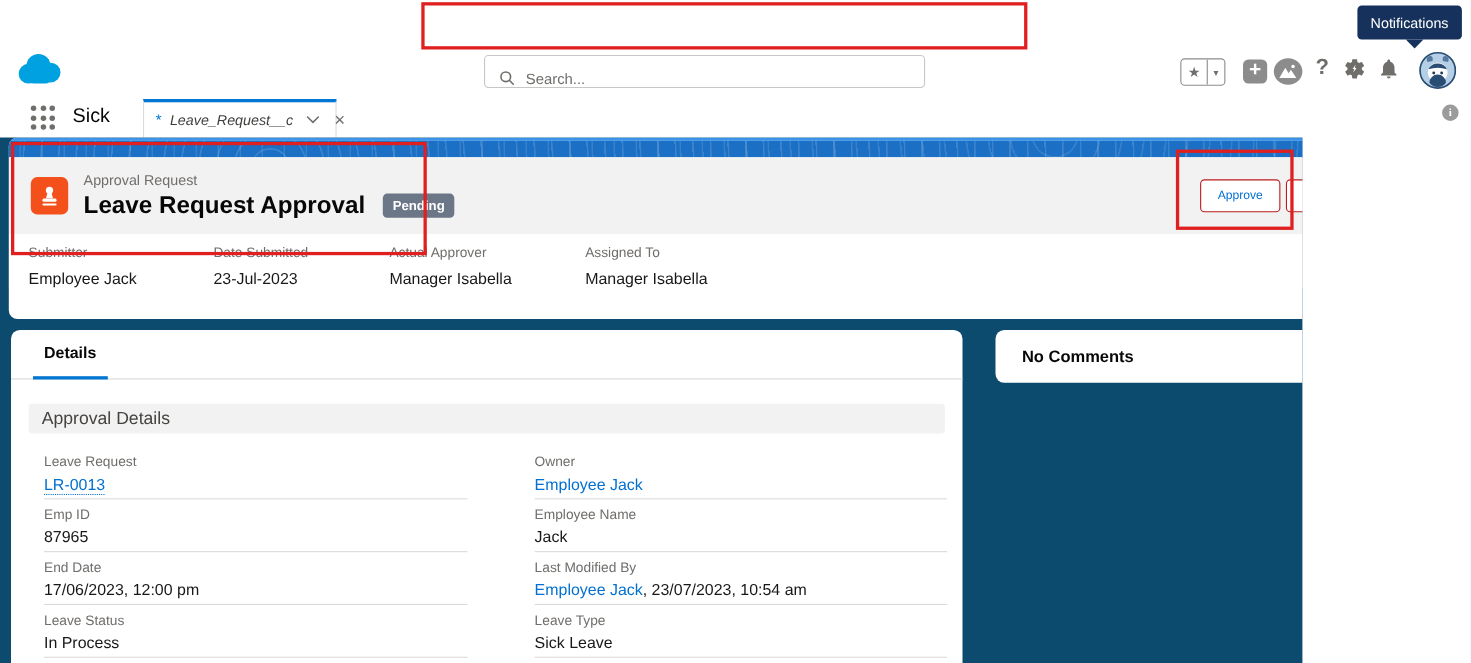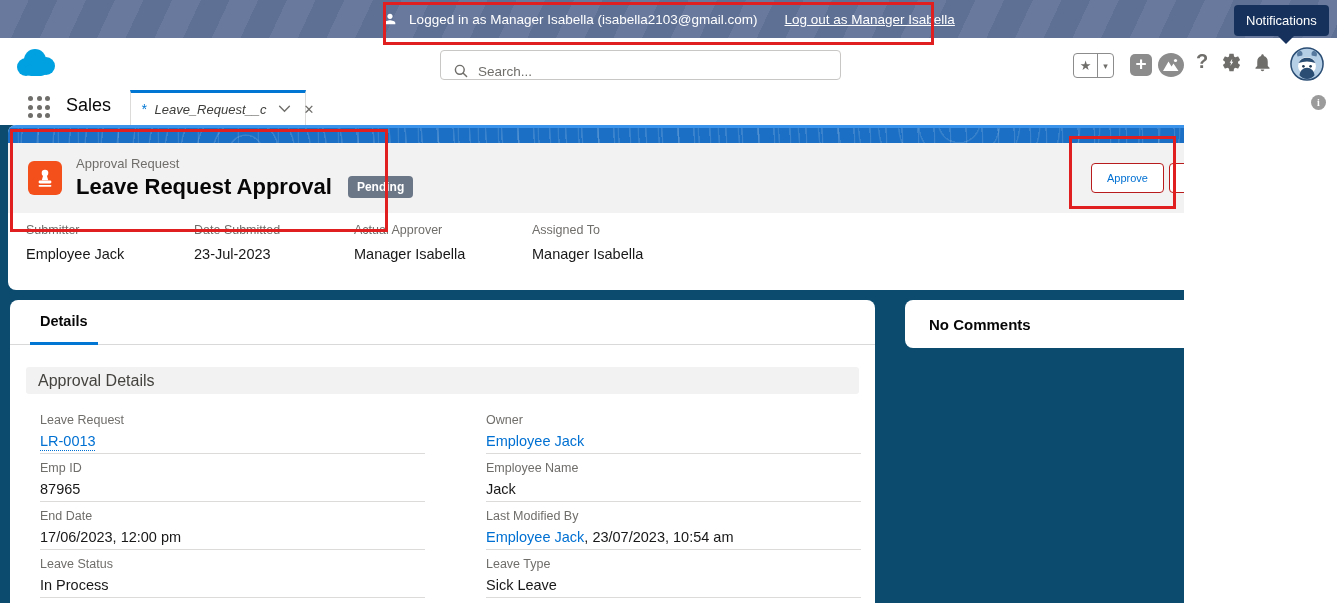--- a/index.html
+++ b/index.html
@@ -110,29 +110,20 @@
   .anno { position:absolute; border:3px solid #e02020; z-index:60; pointer-events:none; }
   .anno-1 { left:383px; top:2px;   width:551px; height:43px; }
   .anno-2 { left:10px;  top:129px; width:378px; height:103px; }
   .anno-3 { left:1069px;top:136px; width:107px; height:73px; }
 </style>
 </head>
 <body>
 
 <div class="stage">
 
-  <div class="announce-bar">
-    <span style="display:flex;">
-      <svg width="16" height="16" viewBox="0 0 24 24">
-          <path fill="#fff" d="M12 12c2.21 0 4-1.79 4-4s-1.79-4-4-4-4 1.79-4 4 1.79 4 4 4zm0 2c-2.67 0-8 1.34-8 4v2h16v-2c0-2.66-5.33-4-8-4z"></path>
-        </svg>
-    </span>
-    <span>Logged in as Manager Isabella (isabella2103@gmail.com)</span>
-    <a>Log out as Manager Isabella</a>
-  </div>
 
   <div class="global-row">
     <span class="cloud-logo">
       <svg width="46" height="32" viewBox="0 0 46 32">
         <g fill="#00a1e0">
           <circle cx="13" cy="20" r="9"></circle>
             <circle cx="22" cy="13" r="11"></circle>
             <circle cx="33" cy="19" r="9"></circle>
           <rect x="12" y="17" width="22" height="12" rx="6"></rect>
         </g>
@@ -195,21 +186,21 @@
       <i></i>
         <i></i>
         <i></i>
         <i></i>
         <i></i>
         <i></i>
         <i></i>
         <i></i>
         <i></i>
     </div>
-    <div class="app-name">Sales</div>
+    <div class="app-name">Sick</div>
     <div class="obj-tab">
       <span class="tab-dirty">*</span>
       <span class="tab-label">Leave_Request__c</span>
       <span class="tab-chevron">
         <svg width="13" height="8" viewBox="0 0 14 9">
             <path d="M1.5 1.5 L7 7 L12.5 1.5" fill="none" stroke="#706e6b" stroke-width="1.6" stroke-linecap="round"></path>
           </svg>
       </span>
       <span class="tab-close">✕</span>
     </div>

